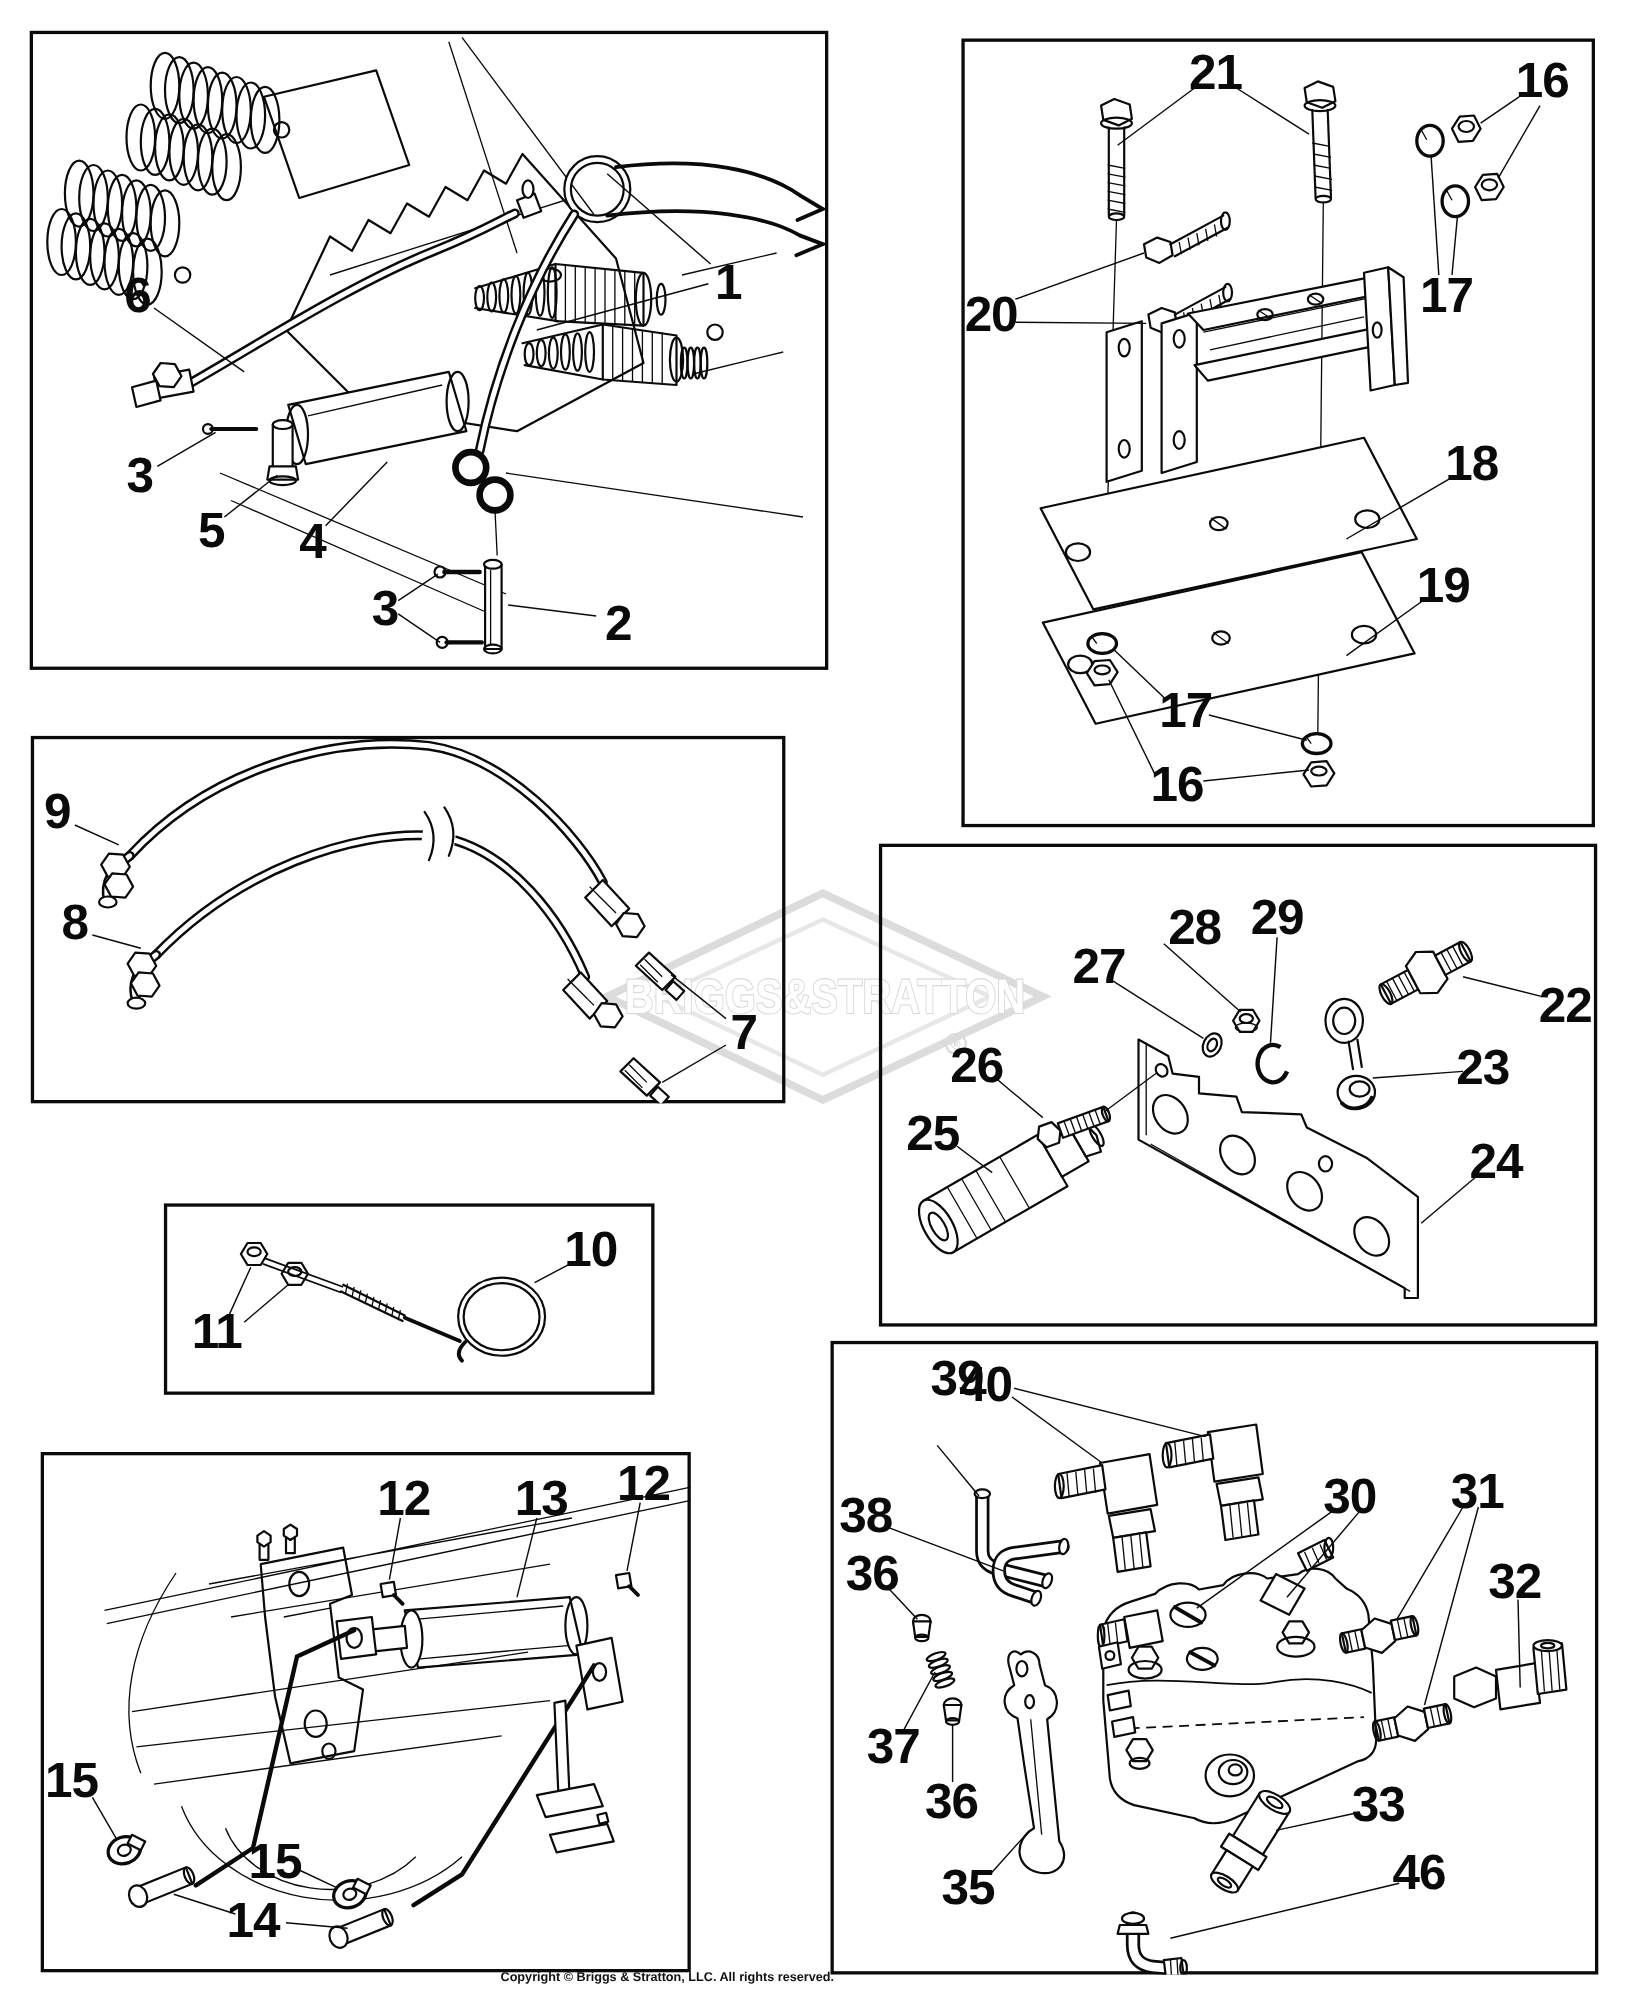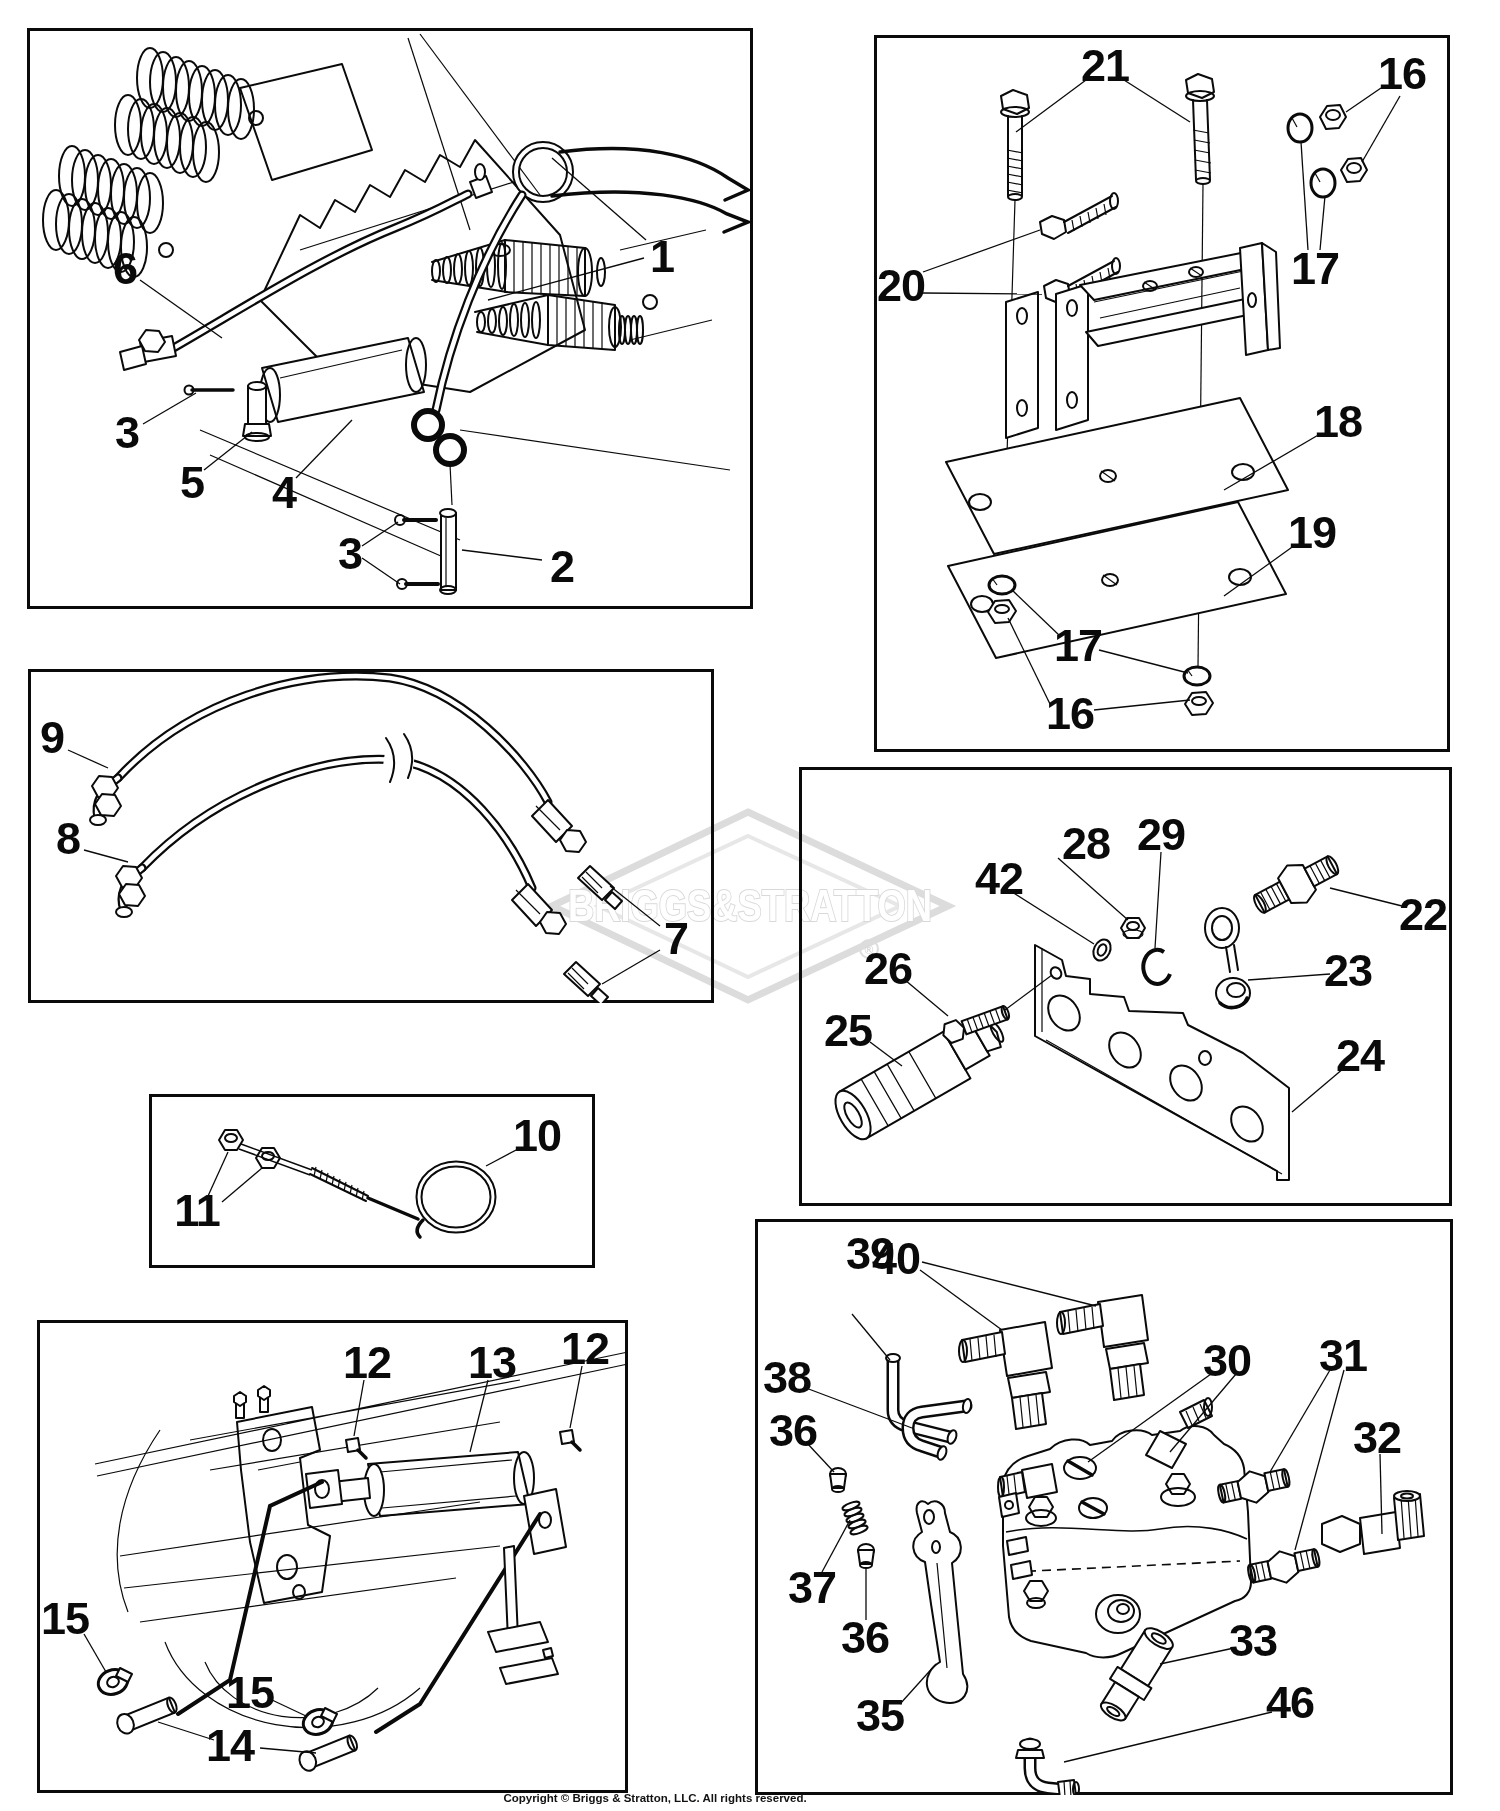--- a/index.html
+++ b/index.html
@@ -14,21 +14,21 @@
   svg .h4{fill:none;stroke:#0a0a0a;stroke-width:4;stroke-linecap:round;}
   svg .tube{fill:none;stroke:#0a0a0a;stroke-width:9;stroke-linecap:round;}
   svg .core{fill:none;stroke:#ffffff;stroke-width:4.5;stroke-linecap:round;}
   svg .tube2{fill:none;stroke:#0a0a0a;stroke-width:13;stroke-linecap:round;stroke-linejoin:round;}
   svg .core2{fill:none;stroke:#ffffff;stroke-width:8;stroke-linecap:round;stroke-linejoin:round;}
   svg .fw{fill:#ffffff;stroke:#0a0a0a;stroke-width:2;stroke-linejoin:round;}
   svg .fw3{fill:#ffffff;stroke:#0a0a0a;stroke-width:3;stroke-linejoin:round;}
   .callout{position:absolute;transform:translate(-50%,-50%);font-size:45px;font-weight:bold;
            color:#0a0a0a;line-height:1;letter-spacing:-1px;white-space:nowrap;}
   #leaders{position:absolute;left:0;top:0;pointer-events:none;}
-  .copyright{position:absolute;left:455px;top:1792px;width:400px;text-align:center;
+  .copyright{position:absolute;left:455px;top:1792px;width:400px;
              font-size:11.5px;font-weight:bold;color:#111;}
   .wm{position:absolute;left:0;top:0;}
 </style>
 </head>
 <body>
 
 <div class="stage">
 
   <svg class="wm" width="1500" height="1811" viewBox="0 0 1500 1811">
     <polygon points="748,812 948,906 748,1000 552,906" fill="none" stroke="#dcdcdc" stroke-width="7"></polygon>
@@ -660,21 +660,21 @@
       <div class="callout" style="left: 1315px; top: 268px;">17</div>
       <div class="callout" style="left: 1338px; top: 421px;">18</div>
       <div class="callout" style="left: 1312px; top: 532px;">19</div>
       <div class="callout" style="left: 1078px; top: 645px;">17</div>
       <div class="callout" style="left: 1070px; top: 713px;">16</div>
       <div class="callout" style="left: 52px; top: 737px;">9</div>
       <div class="callout" style="left: 68px; top: 838px;">8</div>
       <div class="callout" style="left: 676px; top: 938px;">7</div>
       <div class="callout" style="left: 1046px; top: 843px; margin-left: 40px;">28</div>
       <div class="callout" style="left: 1161px; top: 834px;">29</div>
-      <div class="callout" style="left: 999px; top: 878px;">42</div>
+      <div class="callout" style="left: 999px; top: 878px;">27</div>
       <div class="callout" style="left: 1423px; top: 914px;">22</div>
       <div class="callout" style="left: 1348px; top: 970px;">23</div>
       <div class="callout" style="left: 888px; top: 968px;">26</div>
       <div class="callout" style="left: 848px; top: 1030px;">25</div>
       <div class="callout" style="left: 1360px; top: 1055px;">24</div>
       <div class="callout" style="left: 537px; top: 1135px;">10</div>
       <div class="callout" style="left: 197px; top: 1210px;">11</div>
       <div class="callout" style="left: 367px; top: 1362px;">12</div>
       <div class="callout" style="left: 492px; top: 1362px;">13</div>
       <div class="callout" style="left: 585px; top: 1348px;">12</div>

